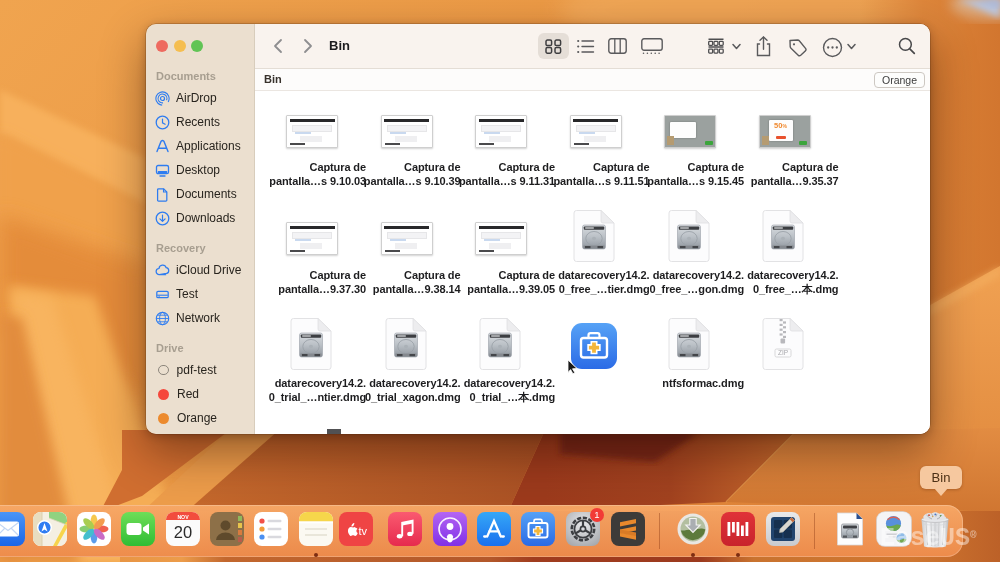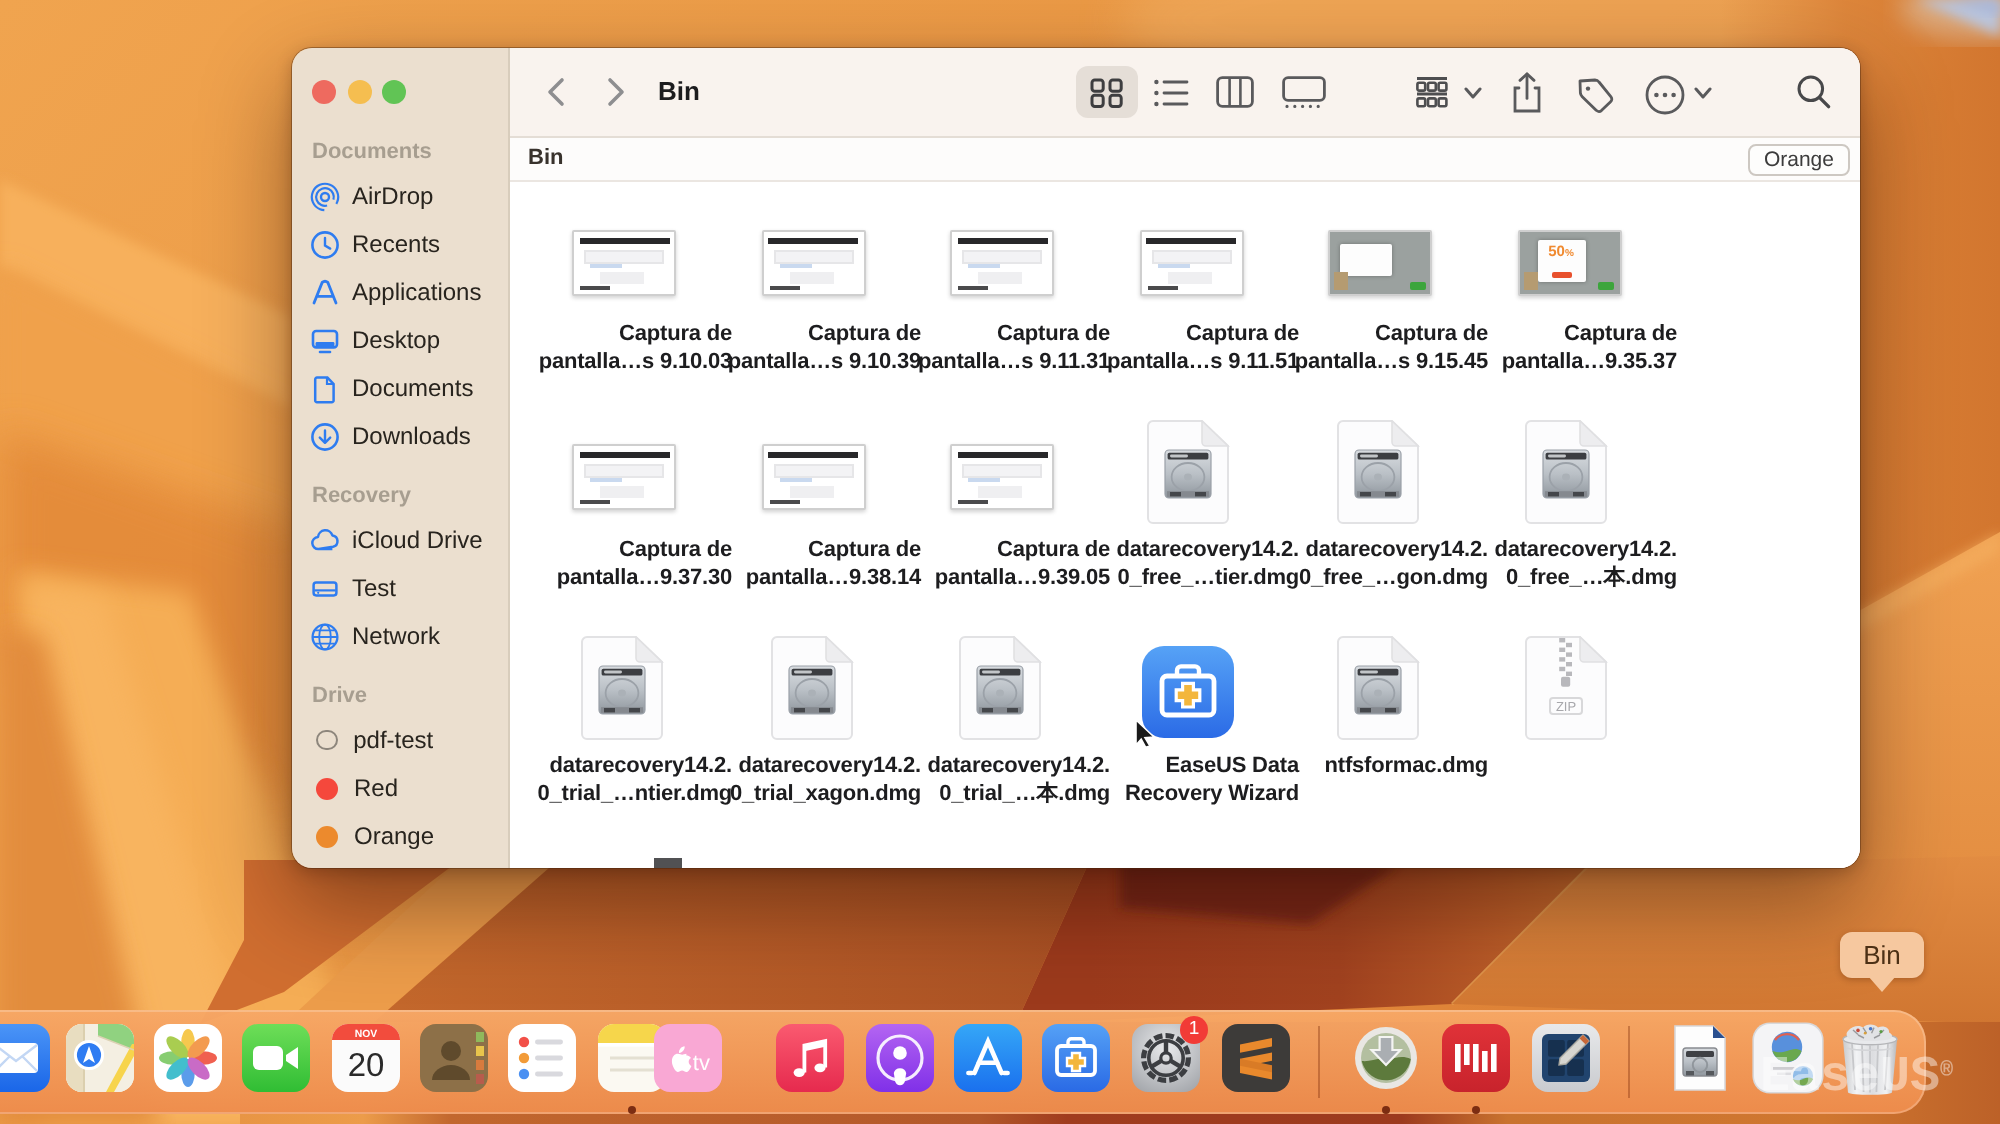--- a/index.html
+++ b/index.html
@@ -441,23 +441,20 @@
       </svg>
       <div class="item" style="left:1px;top:286px;">
           <div class="lbl">datarecovery14.2.<br>0_trial_…ntier.dmg</div>
         </div>
       <div class="item" style="left:95.5px;top:286px;">
           <div class="lbl">datarecovery14.2.<br>0_trial_xagon.dmg</div>
         </div>
       <div class="item" style="left:190px;top:286px;">
           <div class="lbl">datarecovery14.2.<br>0_trial_…本.dmg</div>
         </div>
-      <div class="item" style="left:284.5px;top:286px;">
-          <div class="lbl">EaseUS Data<br>Recovery Wizard</div>
-        </div>
       <div class="item" style="left:379px;top:286px;">
           <div class="lbl">ntfsformac.dmg</div>
         </div>
 
       <div style="position:absolute;left:72px;top:338px;width:14px;height:5px;background:#515153;"></div>
     </div>
   </div>
 </div>
 
 <div id="dock"></div>
@@ -531,21 +528,21 @@
         </g>
       </svg></div>
 
   <div class="dicon" style="left:299px;background:#fbf9f2;">
     <svg width="34" height="34" viewBox="0 0 34 34">
         <path d="M0 8 a8 8 0 0 1 8-8 h18 a8 8 0 0 1 8 8 v1.5 H0 Z" fill="#f6d64b"></path>
         <rect x="0" y="9.5" width="34" height="1.8" fill="#fff"></rect>
         <path d="M6 17 h22 M6 23 h22" stroke="#e4e0d2" stroke-width="1.4"></path>
       </svg></div>
 
-  <div class="dicon" style="left:327px;background:#f9a8d4;">
+  <div class="dicon" style="left:339px;background:#ef4444;">
     <svg width="34" height="34" viewBox="0 0 34 34">
         <path d="M14.6 13.4c.5-.6.85-1.45.7-2.3-.75.05-1.6.5-2.1 1.1-.45.55-.85 1.45-.7 2.25.8.05 1.6-.45 2.1-1.05zM16.2 14.9c-.85 0-1.6.5-2.1.5s-1.3-.5-2.2-.5c-1.45 0-2.95 1.3-2.95 3.75 0 2.5 1.9 5.35 3 5.35.65 0 1.3-.7 2.1-.7s1.35.7 2.1.7c1.1 0 2.25-2.1 2.55-3.05-1.6-.75-1.9-3.1-.2-3.95-.65-.95-1.7-1.2-2.3-1.2z" fill="#fff"></path>
         <text x="19.4" y="23" font-size="11" fill="#fff" font-family="Liberation Sans" font-weight="400">tv</text>
       </svg></div>
 
   <div class="dicon" style="left:387.5px;background:linear-gradient(180deg,#fa5a70,#e62a4e);">
     <svg width="34" height="34" viewBox="0 0 34 34">
         <path d="M14.2 24.2 V10.8 L24.6 8.6 v13.2" fill="none" stroke="#fff" stroke-width="1.9"></path>
         <ellipse cx="11.6" cy="24.3" rx="2.8" ry="2.2" fill="#fff"></ellipse>
         <ellipse cx="22" cy="21.9" rx="2.8" ry="2.2" fill="#fff"></ellipse>

